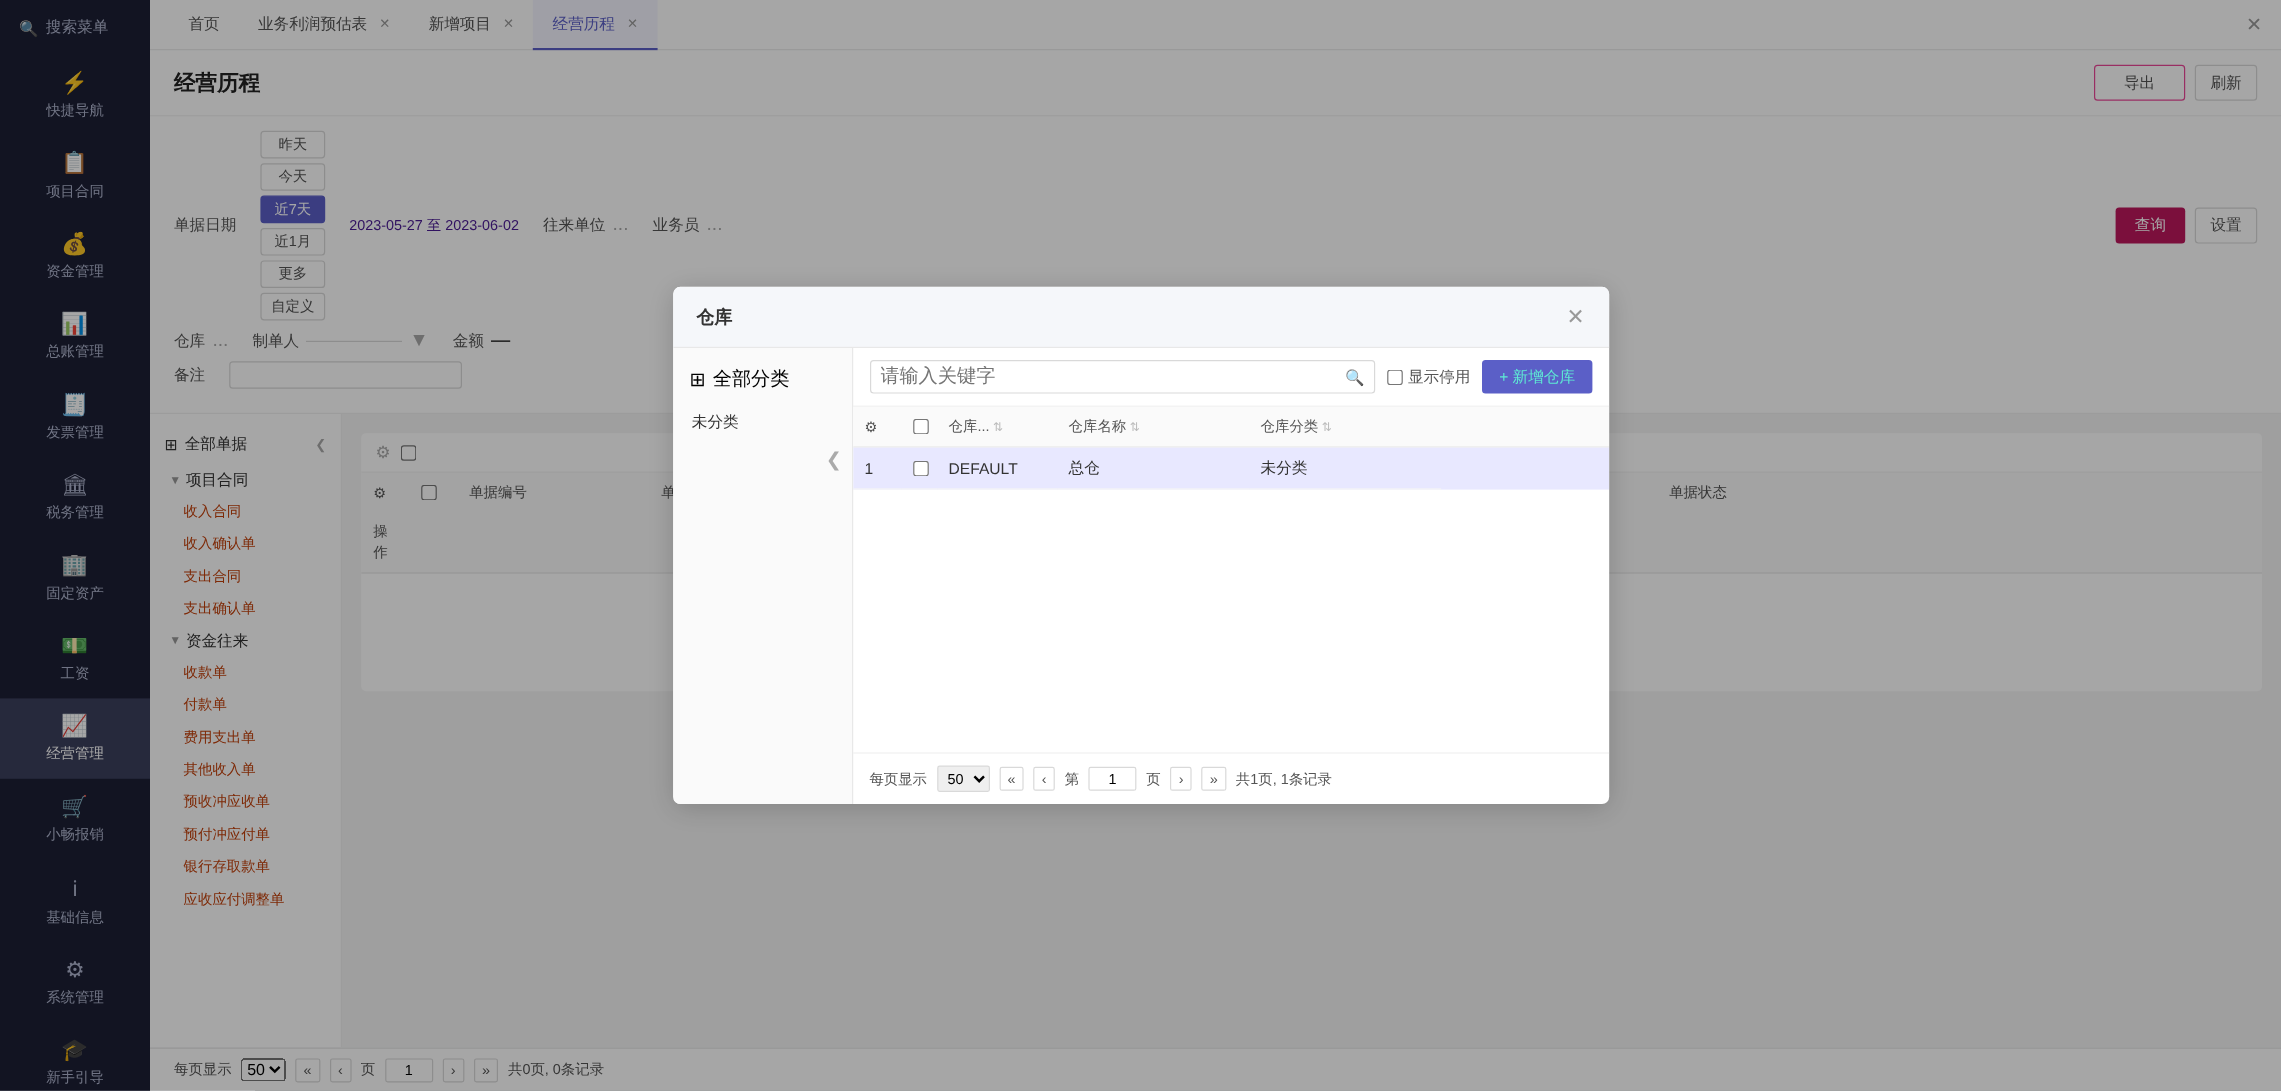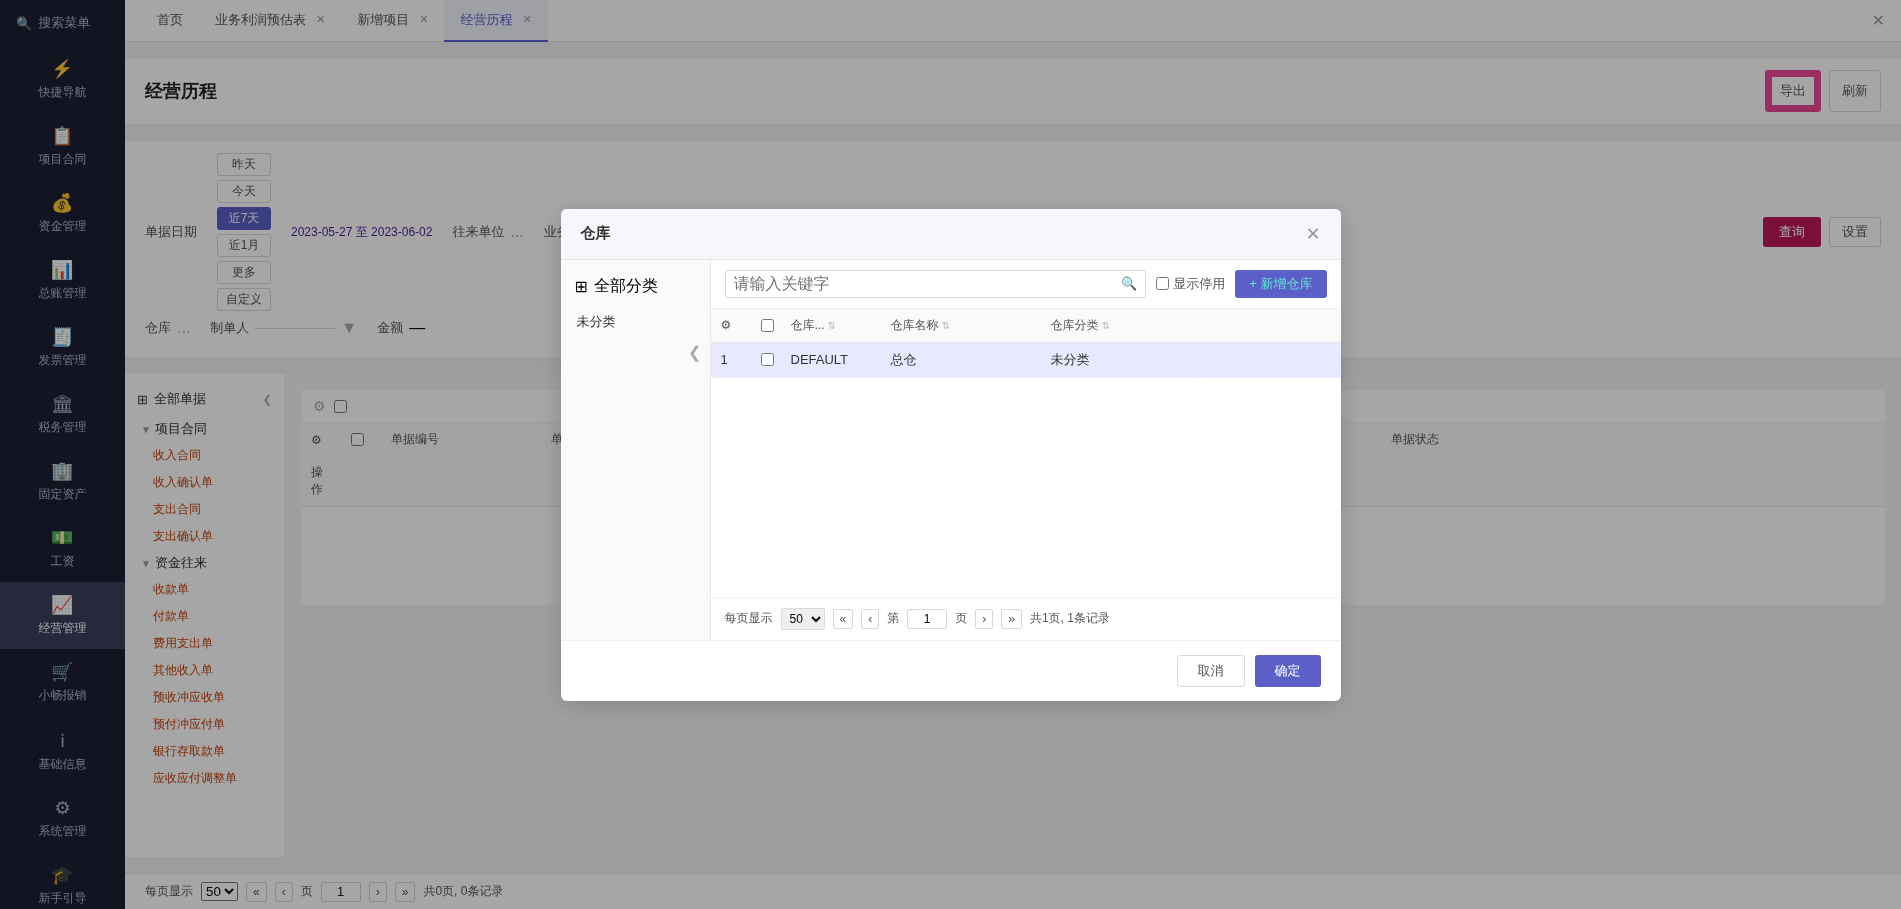--- a/index.html
+++ b/index.html
@@ -15,21 +15,21 @@
       color: #adb3cc; font-size: 13px; cursor: pointer;
     }
     .sidebar-item {
       display: flex; flex-direction: column; align-items: center; justify-content: center;
       padding: 12px 8px; cursor: pointer; font-size: 12px; color: #adb3cc; gap: 4px;
     }
     .sidebar-item.active { background: #3b3f5c; color: #fff; }
     .sidebar-item .icon { font-size: 18px; }
 
     
-    .main { margin-left: 125px; height: 909px; display: flex; flex-direction: column; gap: 16px; }
+    .main { margin-left: 125px; height: 909px; display: flex; flex-direction: column; }
 
     
     .tab-bar {
       background: #fff; display: flex; align-items: center; border-bottom: 1px solid #e8e8e8;
       padding: 0 16px; height: 42px; gap: 0;
     }
     .tab {
       padding: 0 16px; height: 42px; display: flex; align-items: center; gap: 6px;
       font-size: 13px; color: #555; cursor: pointer; border-bottom: 2px solid transparent;
     }
@@ -37,21 +37,21 @@
     .tab .close { color: #999; font-size: 11px; margin-left: 4px; }
     .tab-close-all { margin-left: auto; color: #999; cursor: pointer; font-size: 16px; }
 
     
     .page-header {
       background: #fff; padding: 12px 20px; display: flex; align-items: center; justify-content: space-between;
       border-bottom: 1px solid #f0f0f0;
     }
     .page-title { font-size: 18px; font-weight: 600; color: #222; }
     .page-actions { display: flex; gap: 8px; }
-    .btn-export { background: #fff; border: 7px solid #ec4899; color: #555; padding: 5px 8px; font-size: 13px; cursor: pointer; border-radius: 3px; }
+    .btn-export { background: #fff; border: 1px solid #ec4899; color: #555; padding: 5px 24px; font-size: 13px; cursor: pointer; border-radius: 3px; }
     .btn-refresh { background: #fff; border: 1px solid #d9d9d9; color: #555; padding: 5px 12px; font-size: 13px; cursor: pointer; border-radius: 3px; }
 
     
     .filter-area {
       background: #fff; padding: 12px 20px; border-bottom: 1px solid #f0f0f0;
     }
     .filter-row { display: flex; align-items: center; gap: 20px; margin-bottom: 8px; flex-wrap: wrap; }
     .filter-label { font-size: 13px; color: #555; white-space: nowrap; }
     .filter-btns { display: flex; gap: 4px; flex-direction: column; }
     .filter-btn { padding: 2px 8px; font-size: 12px; border: 1px solid #d9d9d9; background: #fff; cursor: pointer; border-radius: 3px; color: #555; }
@@ -265,20 +265,24 @@
       </div>
       <div class="filter-select">
         <span class="filter-label">制单人</span>
         <span style="display:inline-block; width:80px; border-bottom:1px solid #d9d9d9;"></span>
         <span style="color:#aaa; font-size:16px; cursor:pointer;">▼</span>
       </div>
       <div class="filter-select">
         <span class="filter-label">金额</span>
         <span>—</span>
       </div>
+    </div>
+    <div class="filter-row">
+      <span class="filter-label">备注</span>
+      <input class="filter-input" style="">
     </div>
   </div>
 
   <div class="content-area">
 
     <div class="left-panel">
       <div class="left-panel-header">
         <span>⊞</span>
         <span>全部单据</span>
         <span style="margin-left:auto; color:#aaa; font-size:11px;">❮</span>
@@ -437,18 +441,14 @@
           <span>第</span>
           <input class="page-input" value="1" style="">
           <span>页</span>
           <button class="page-btn">›</button>
           <button class="page-btn">»</button>
           <span>共1页, 1条记录</span>
         </div>
       </div>
     </div>
 
-    <div class="modal-footer">
-      <button class="btn-cancel">取消</button>
-      <button class="btn-confirm">确定</button>
-    </div>
   </div>
 </div>
 
 </body></html>

